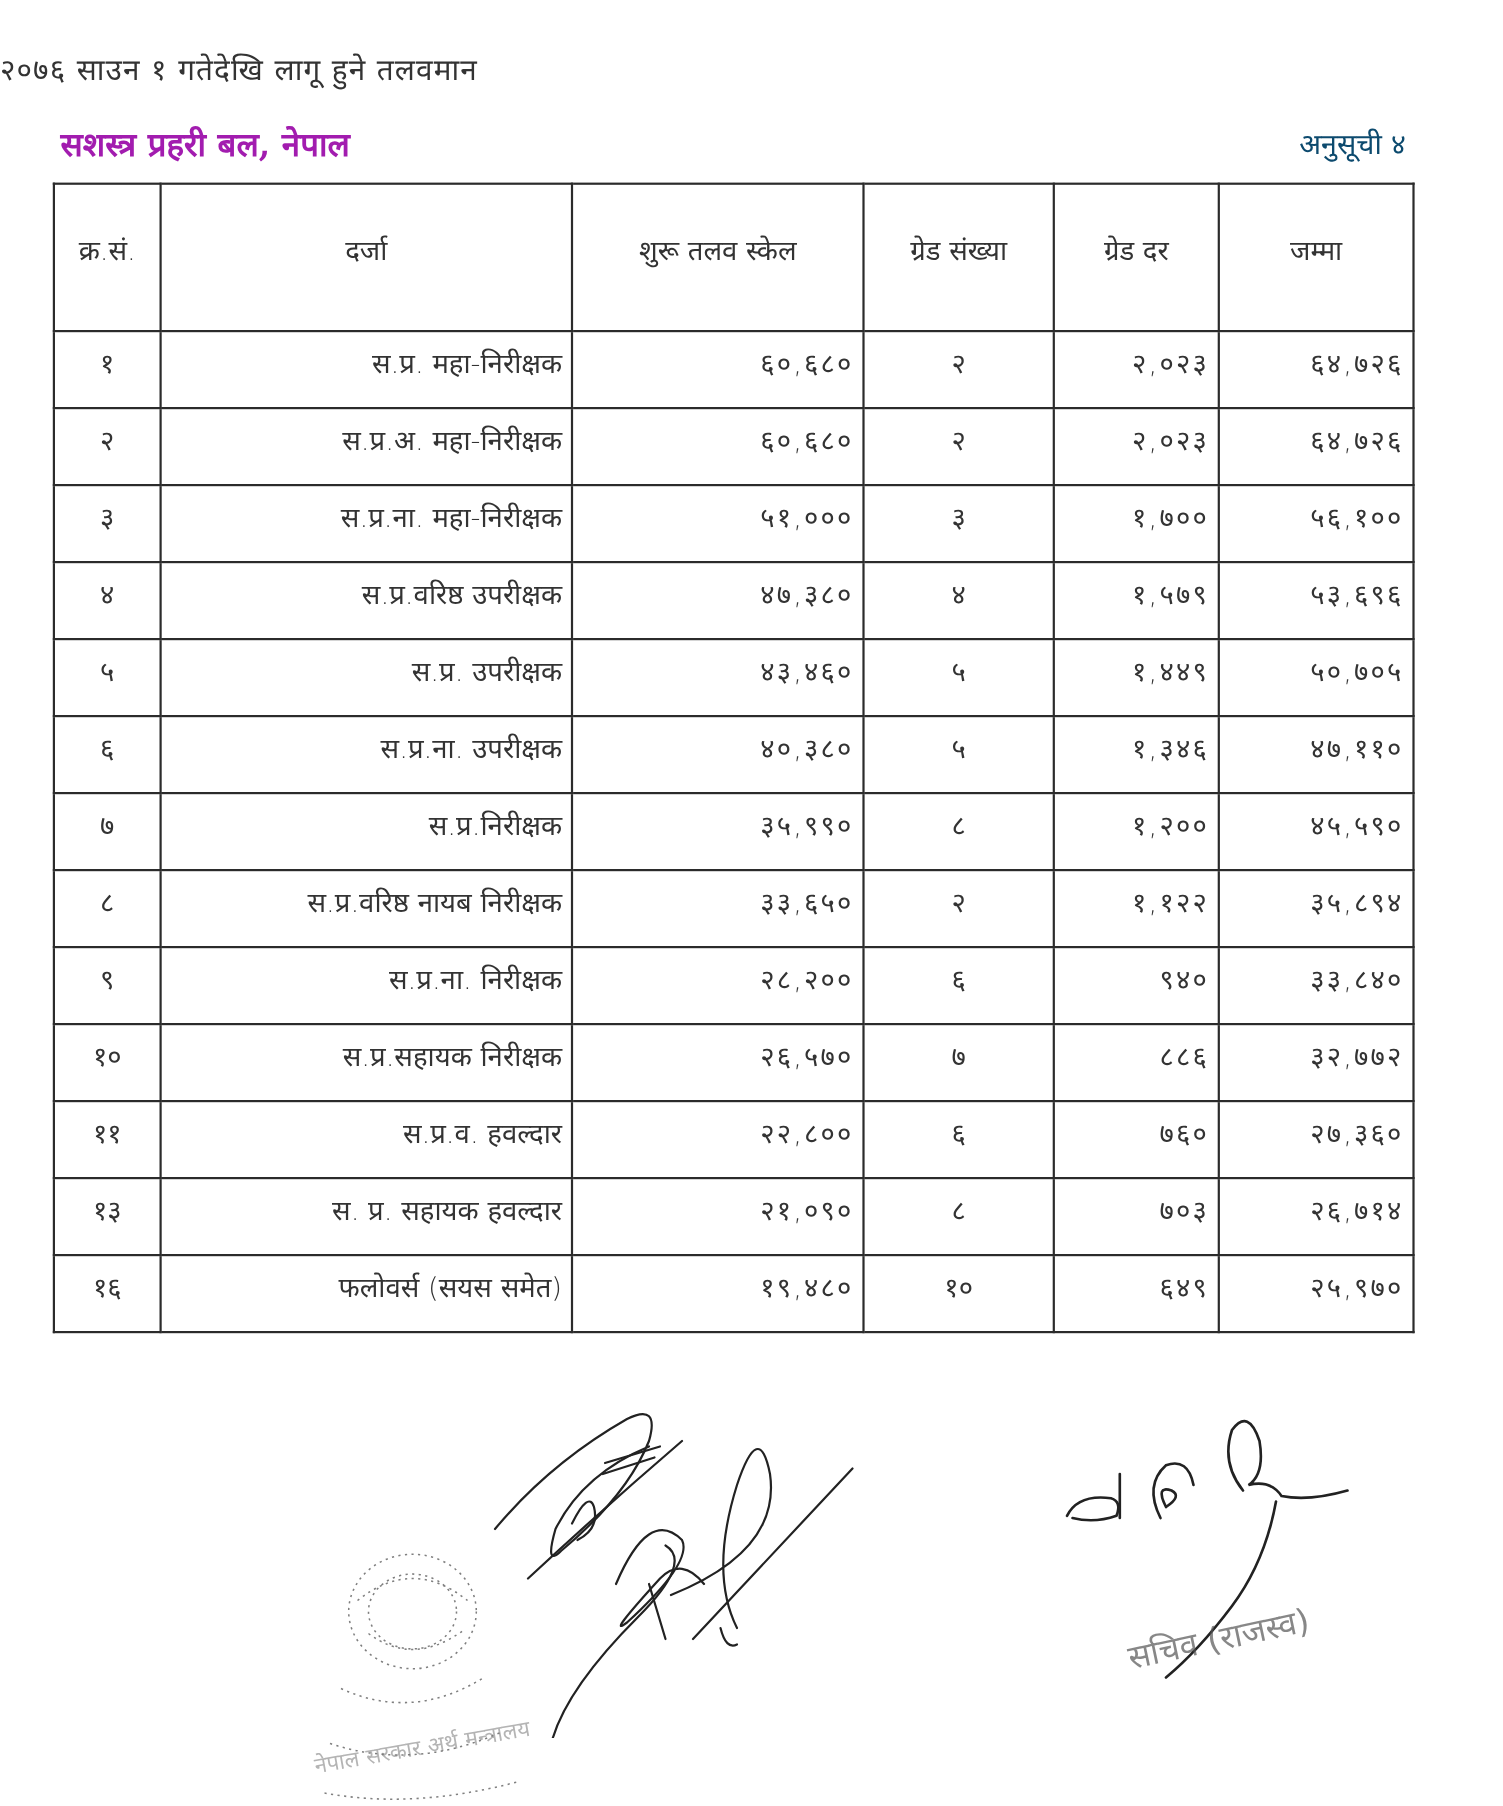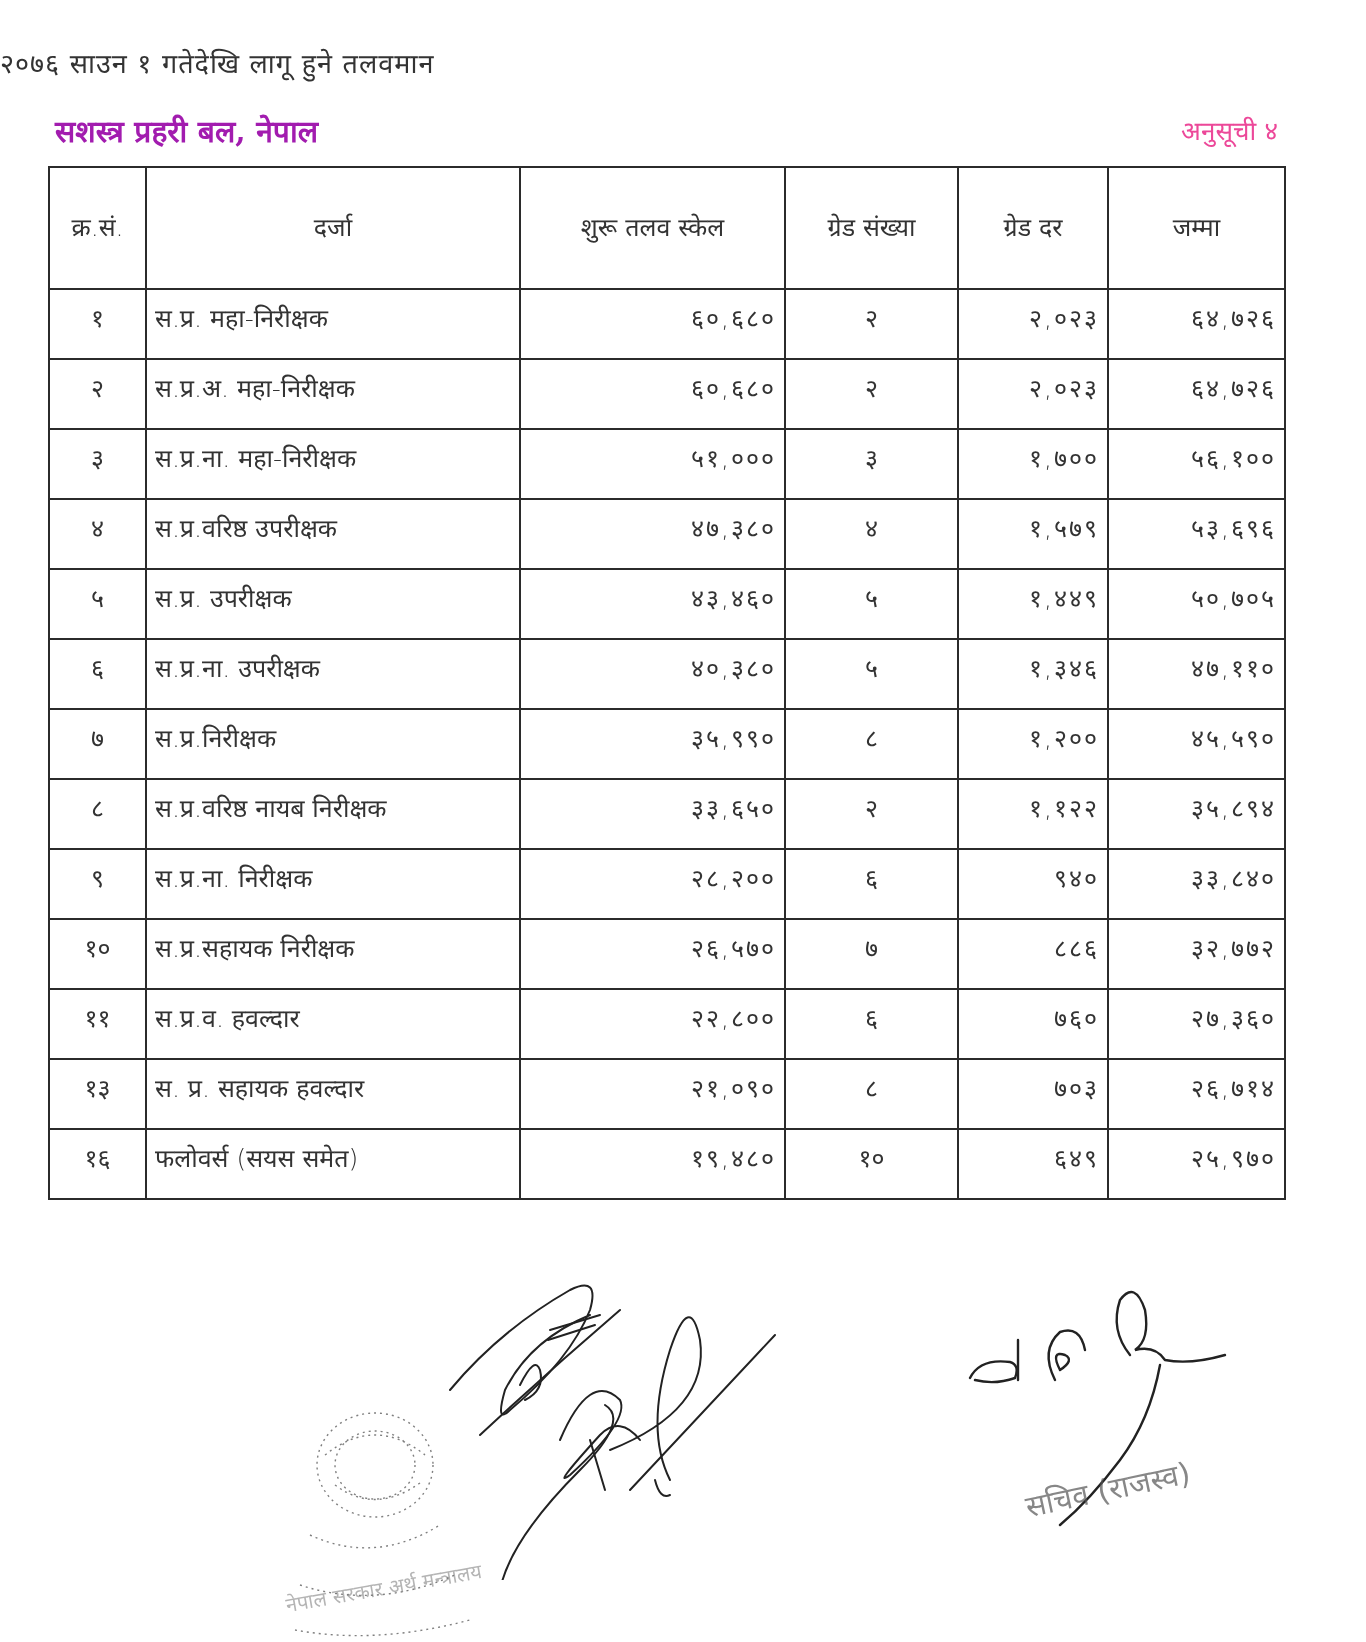--- a/index.html
+++ b/index.html
@@ -13,40 +13,40 @@
     text-align: left; font-size: 27px; font-weight: 300; color: #333;
     letter-spacing: 1px;
   }
   .org-name {
     position: absolute; left: 55px; top: 110px;
     font-family: "DejaVu Serif", "Liberation Serif", serif;
     font-size: 30px; font-weight: bold; color: #a21caf;
   }
   .annex-label {
     position: absolute; right: 88px; top: 112px;
-    font-size: 26px; color: #ec4899; font-weight: 300;
+    font-size: 26px; color: #0c4a6e; font-weight: 300;
   }
   table.salary {
     position: absolute; left: 48px; top: 166px;
     width: 1236px; border-collapse: collapse;
     table-layout: fixed;
   }
   table.salary th, table.salary td {
     border: 2px solid #2b2b2b; padding: 0 8px;
     font-weight: 300; color: #333;
   }
   table.salary th {
     height: 116px; font-size: 25px; text-align: center; vertical-align: middle;
-    padding-bottom: 4px;
+    padding-bottom: 16px;
   }
   table.salary td {
     height: 58px; font-size: 25px; vertical-align: top; padding-top: 10px;
   }
   td.sn { text-align: center; }
-  td.rank { text-align: left; padding-left: 18px; }
+  td.rank { text-align: right; padding-left: 18px; }
   td.num { text-align: right; letter-spacing: 2px; }
   td.ctr { text-align: center; }
   .sig-area { position: absolute; left: 0; top: 1270px; width: 1366px; height: 372px; }
   .sig-area svg { position: absolute; }
 </style>
 </head>
 <body>
 
 <div class="doc-title">२०७६ साउन १ गतेदेखि लागू हुने तलवमान</div>
 <div class="org-name">सशस्त्र प्रहरी बल, नेपाल</div>

